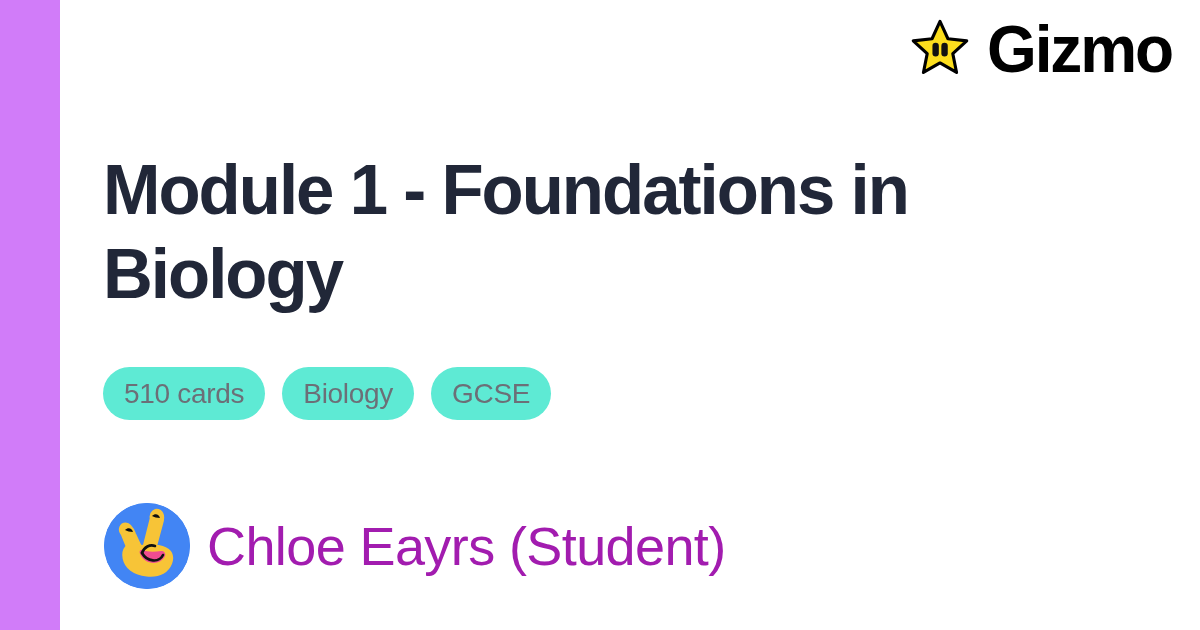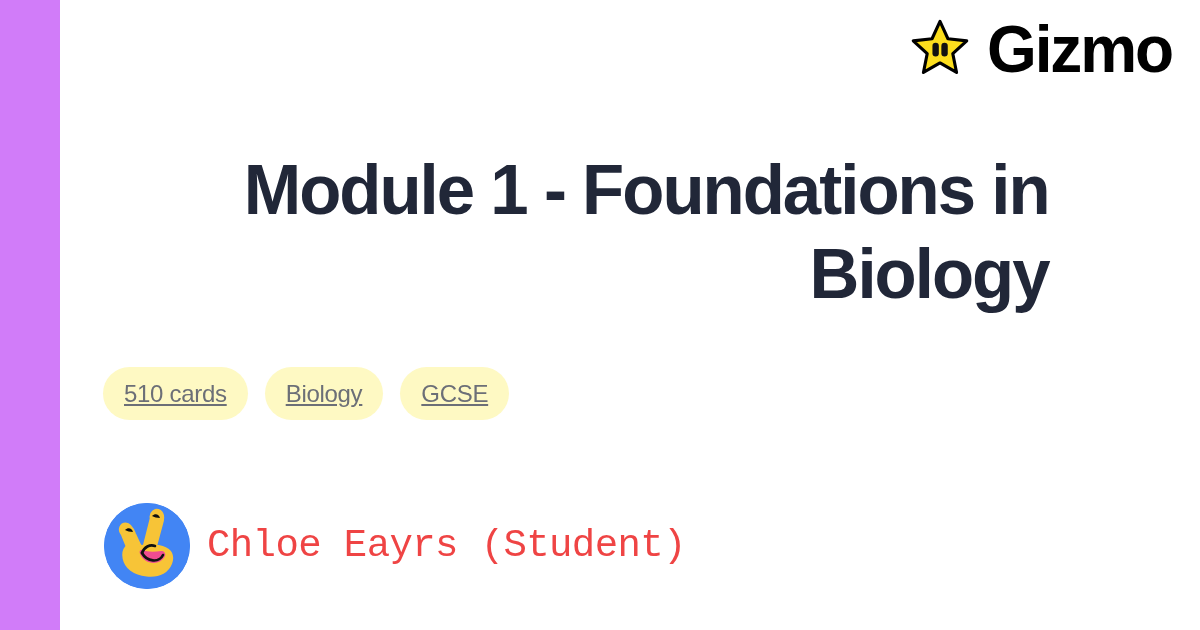--- a/index.html
+++ b/index.html
@@ -60,21 +60,20 @@
     white-space: nowrap;
   }
 
   
   .content {
     position: absolute;
     left: 103px;
     top: 0;
     width: 1000px;
     height: 630px;
-    text-align: right;
   }
 
   .deck-title {
     position: absolute;
     top: 148px;
     left: 0;
     width: 960px;
     margin: 0;
     font-family: "Liberation Sans", sans-serif;
     font-size: 70px;
@@ -94,29 +93,28 @@
     align-items: center;
     gap: 17px;
   }
   .tag-pill {
     height: 53px;
     box-sizing: border-box;
     padding: 0 21px;
     display: flex;
     align-items: center;
     justify-content: center;
-    background: #fef9c3;
+    background: #5eead4;
     border-radius: 27px;
     font-family: "Liberation Sans", sans-serif;
-    font-size: 24px;
+    font-size: 28px;
     font-weight: normal;
     color: #6C6F77;
     letter-spacing: -0.3px;
     white-space: nowrap;
-    text-decoration: underline;
   }
 
   .author-row {
     position: absolute;
     top: 503px;
     left: 1px;
     display: flex;
     align-items: center;
     gap: 17px;
   }
@@ -124,24 +122,24 @@
     width: 86px;
     height: 86px;
     border-radius: 50%;
     background: #4285F4;
     flex: none;
     display: block;
     overflow: hidden;
   }
   .avatar svg { display: block; }
   .author-name {
-    font-family: Liberation Mono, monospace;
-    font-size: 39px;
+    font-family: Liberation Sans, sans-serif;
+    font-size: 54px;
     font-weight: normal;
-    color: #ef4444;
+    color: #a21caf;
     letter-spacing: -0.6px;
     white-space: nowrap;
     line-height: 50px;
   }
 </style>
 </head>
 <body>
 
 <div class="page">
 

